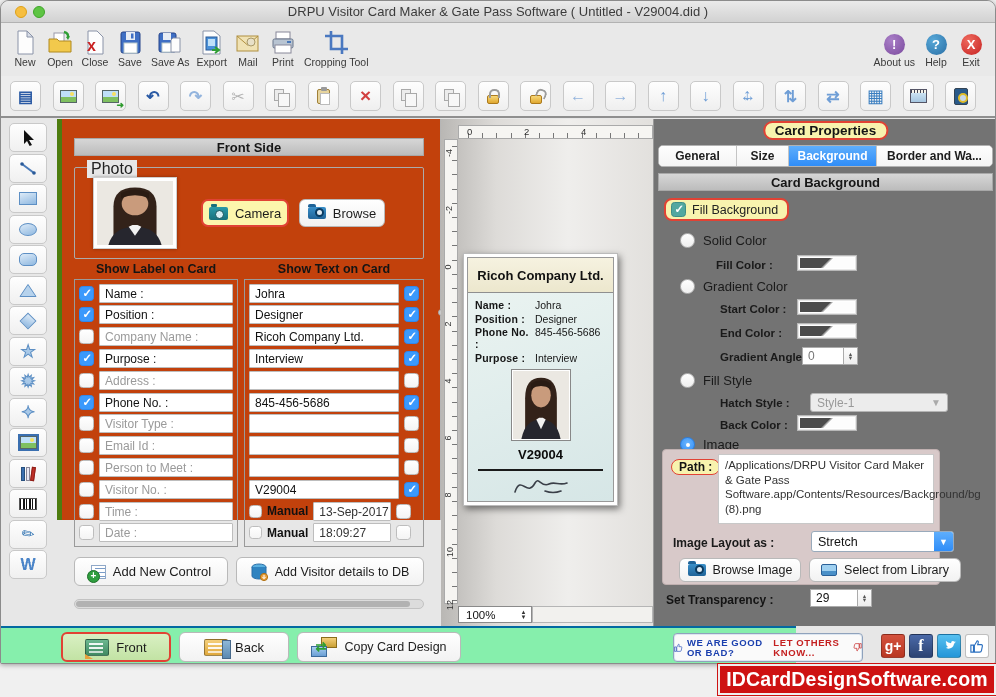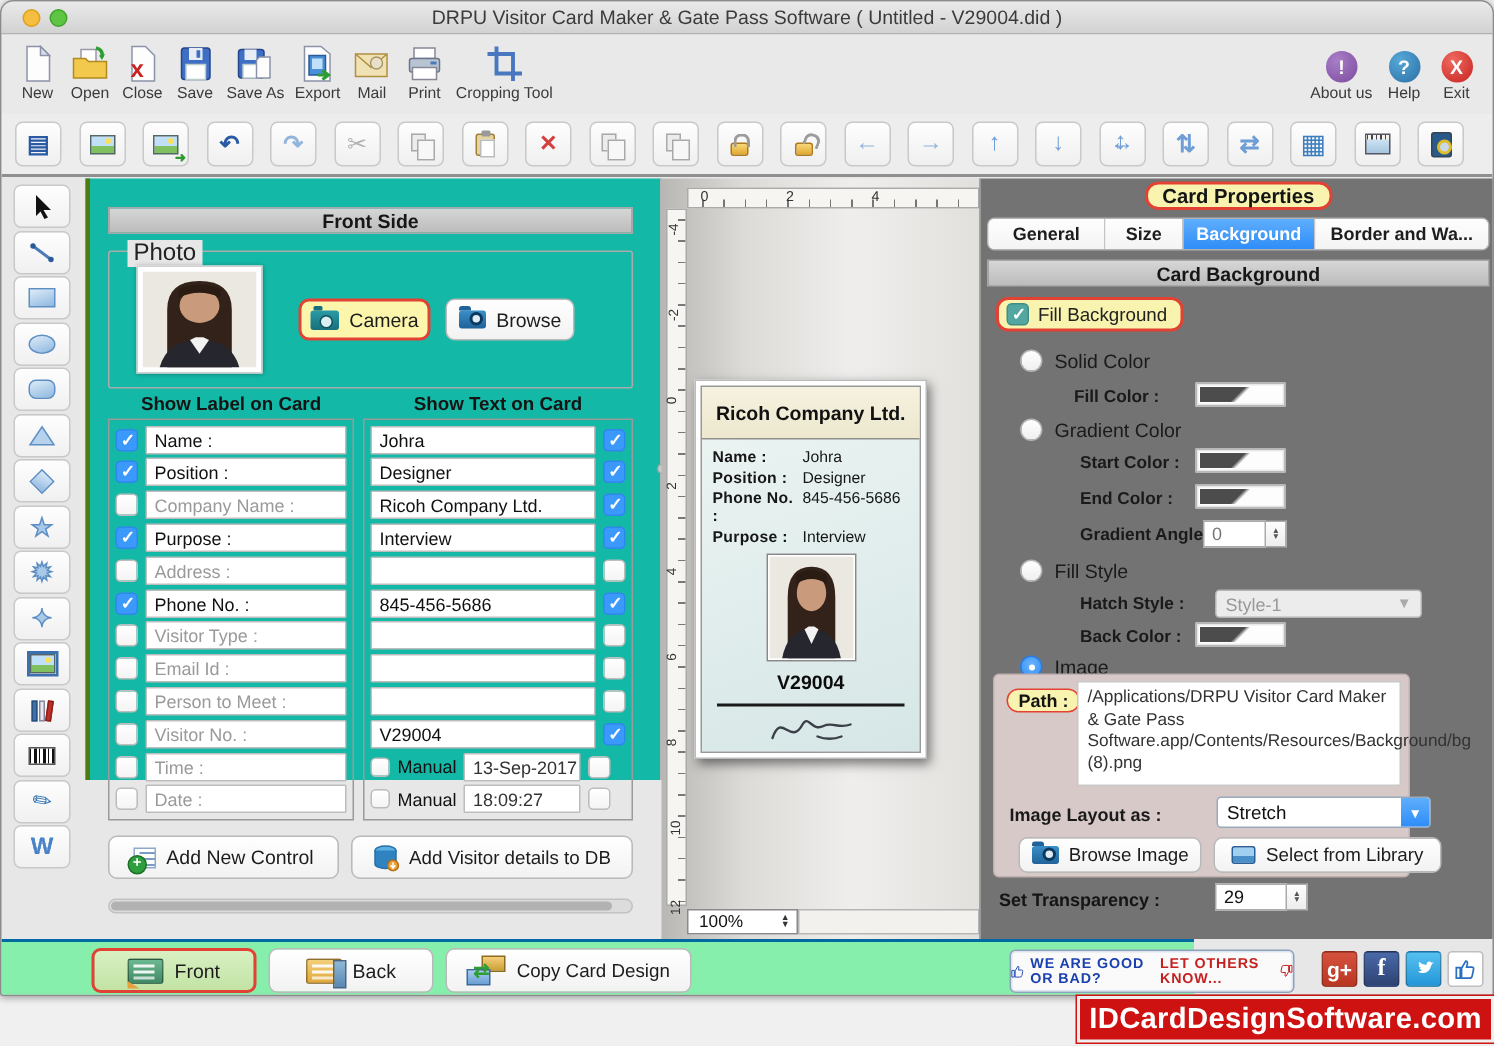--- a/index.html
+++ b/index.html
@@ -58,21 +58,21 @@
 .sh-diam{width:12px;height:12px;transform:rotate(45deg)}
 .star-g{color:#a9c9e8;-webkit-text-stroke:1px #5d8fc4;font-size:17px}
 .barcode{width:18px;height:12px;border:1px solid #555;background:repeating-linear-gradient(to right,#111 0 1px,#fff 1px 3px,#111 3px 5px,#fff 5px 6px)}
 .libbars{display:flex;gap:1px;align-items:flex-end;height:15px}
 .libbars i{display:block;width:4px;height:14px;background:#3a6fb0;border:1px solid #28507e}
 .libbars i:nth-child(2){background:#e8e8f4;border-color:#889}
 .libbars i:nth-child(3){background:#c03028;border-color:#8e201a;transform:rotate(8deg)}
 .pen{color:#2a6fb0;transform:rotate(-35deg);font-size:15px}
 .wmark{color:#4a84c8;font-weight:bold;font-size:16px;background:repeating-linear-gradient(#4a84c8 0 1px,transparent 1px 3px);-webkit-background-clip:text}
 
-.leftpanel{position:absolute;left:56px;top:118px;width:384px;height:401px;border-left:3px solid #4d7c0f;border-right:1px solid #b5b5b5;background:#14b8a6}
+.leftpanel{position:absolute;left:56px;top:118px;width:384px;height:401px;border-left:5px solid #4d7c0f;border-right:1px solid #b5b5b5;background:#c2410c}
 .hdrbar{background:linear-gradient(#d6d6d6,#bcbcbc);border:1px solid #a8a8a8;text-align:center;font-weight:bold;font-size:13px;color:#161616;height:18px;line-height:17px}
 .fs-hdr{position:absolute;left:12px;top:19px;width:350px}
 .photo-group{position:absolute;left:12px;top:48px;width:350px;height:92px;border:1px solid #ababab;border-radius:2px}
 .group-cap{position:absolute;top:-8px;left:12px;background:#e7e7e7;padding:0 4px;font-size:16px;color:#222}
 .photo-frame{position:absolute;left:18px;top:9px;width:84px;height:72px;background:#fff;border:1px solid #cfcfcf;box-shadow:0 0 3px rgba(0,0,0,.35);padding:3px}
 .photo-frame svg{width:100%;height:100%;display:block}
 .btn{display:flex;align-items:center;justify-content:center;gap:7px;background:linear-gradient(#ffffff,#f2f2f2);border:1px solid #b9b9b9;border-radius:6px;font-size:13px;color:#1c1c1c}
 .camera-btn{position:absolute;left:126px;top:31px;width:88px;height:28px;background:#fcf6ac;border:2px solid #e14234;border-radius:7px}
 .browse-btn{position:absolute;left:224px;top:31px;width:86px;height:28px}
 .cam{width:19px;height:13px;background:linear-gradient(#2a9aa8,#17707c);border-radius:2px;position:relative;flex:none}
@@ -87,21 +87,21 @@
 .gbox{position:absolute;top:160px;height:268px;border:1px solid #9a9a9a;padding:3px 4px;display:flex;flex-direction:column;justify-content:space-between}
 .gbox.l{left:12px;width:164px}
 .gbox.r{left:182px;width:180px}
 .frow{display:flex;align-items:center;gap:5px;height:20px}
 .cb{width:15px;height:15px;border:1px solid #bdbdbd;border-radius:3.5px;background:linear-gradient(#fff,#f4f4f4);position:relative;flex:none}
 .cb.checked{background:#3b99fc;border-color:#2f87ec}
 .cb.checked::after{content:"✓";position:absolute;left:2.5px;top:-1px;color:#fff;font-size:11.5px;font-weight:bold}
 .cb.teal.checked{background:#53a7a0;border-color:#3f8d86}
 .field{flex:1;height:19px;background:#fff;border:1px solid #bdbdbd;border-radius:1px;font-size:12px;color:#111;padding:2px 5px;overflow:hidden;white-space:nowrap}
 .field.dim{color:#9a9a9a}
-.manual-lb{font-weight:normal;font-size:12px;color:#111;flex:none}
+.manual-lb{font-weight:bold;font-size:12px;color:#111;flex:none}
 .field.small{flex:none;width:78px;color:#333}
 .addbtn{position:absolute;top:438px;height:29px}
 .addbtn.ctl{left:12px;width:154px}
 .addbtn.db{left:174px;width:188px;font-size:12.5px}
 .addctl-ic{width:15px;height:14px;background:#fff;border:1px solid #8fa8c8;position:relative;flex:none;background-image:repeating-linear-gradient(#7a9cc8 0 1.5px,transparent 1.5px 4px);background-size:11px 12px;background-position:3px 2px;background-repeat:no-repeat}
 .addctl-ic::after{content:"+";position:absolute;left:-5px;bottom:-5px;width:11px;height:11px;border-radius:50%;background:#2f9e3f;color:#fff;font-size:10px;line-height:10px;text-align:center;font-weight:bold;border:1px solid #1d7029}
 .hscroll{position:absolute;left:12px;top:480px;width:350px;height:10px;background:#dcdcdc;border:1px solid #c2c2c2;border-radius:5px}
 .hscroll .thumb{position:absolute;left:1px;top:1px;bottom:1px;width:96%;background:#b2b2b2;border-radius:4px}
 
 .canvas{position:absolute;left:440px;top:118px;width:212px;height:507px;background:linear-gradient(to right,#b9b7b4,#dddbd8 26%,#efeeec 60%,#e2e0dd)}

